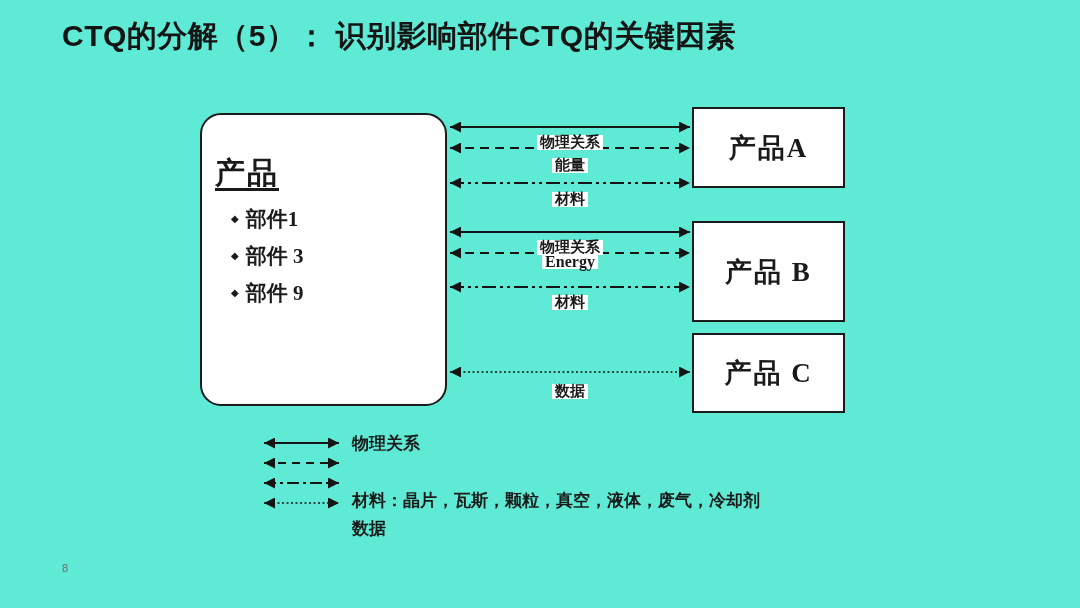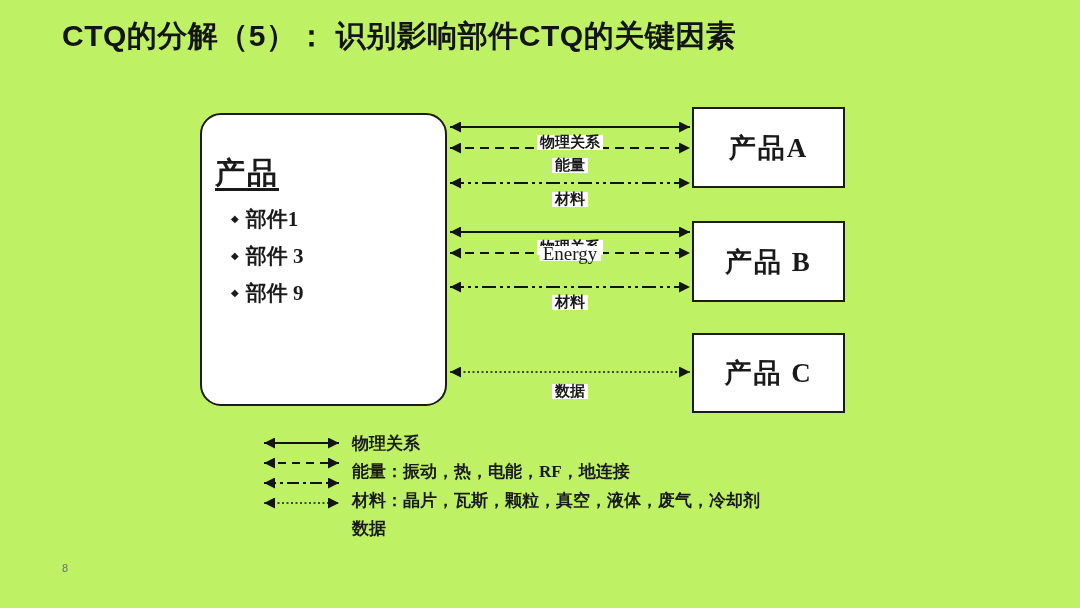--- a/index.html
+++ b/index.html
@@ -4,21 +4,21 @@
 <style>
   html, body {
     margin: 0;
     padding: 0;
     background: #ffffff;
   }
   .slide {
     position: relative;
     width: 1080px;
     height: 608px;
-    background: #bef264;
+    background: #5eead4;
     overflow: hidden;
     font-family: "Liberation Serif", "DejaVu Serif", serif;
     color: #1a1a1a;
   }
   .title {
     position: absolute;
     left: 62px;
     top: 16px;
     font-family: "Liberation Sans", "DejaVu Sans", sans-serif;
     font-size: 30px;
@@ -77,21 +77,21 @@
   .bullet-2 { top: 127px; }
   .bullet-3 { top: 164px; }
   .target-box {
     left: 692px;
     width: 153px;
     display: flex;
     align-items: center;
     justify-content: center;
   }
   .target-a { top: 107px; height: 81px; text-align: right; }
-  .target-b { top: 221px; height: 81px; }
+  .target-b { top: 221px; height: 101px; }
   .target-c { top: 333px; height: 80px; }
   .target-label {
     font-size: 27px;
     font-weight: 700;
     letter-spacing: 2px;
     white-space: nowrap;
   }
   .conn-label {
     position: absolute;
     left: 570px;
@@ -101,21 +101,21 @@
     line-height: 15px;
     white-space: nowrap;
     background: #ffffff;
     padding: 0 3px;
     z-index: 3;
   }
   .lbl-a-phys { top: 135px; }
   .lbl-a-energy { top: 158px; }
   .lbl-a-mat { top: 192px; }
   .lbl-b-phys { top: 240px; }
-  .lbl-b-energy { top: 246px; font-weight: 400; font-size: 19px; }
+  .lbl-b-energy { top: 254px; font-weight: 700; font-size: 16px; }
   .lbl-b-mat { top: 295px; }
   .lbl-c-data { top: 384px; }
   .legend-text {
     position: absolute;
     left: 352px;
     font-size: 17px;
     font-weight: 700;
     line-height: 19px;
     white-space: nowrap;
     z-index: 3;
@@ -193,19 +193,18 @@
   <div class="conn-label lbl-a-energy">能量</div>
   <div class="conn-label lbl-a-mat">材料</div>
 
   <div class="conn-label lbl-b-phys">物理关系</div>
   <div class="conn-label lbl-b-energy">Energy</div>
   <div class="conn-label lbl-b-mat">材料</div>
 
   <div class="conn-label lbl-c-data">数据</div>
 
   <div class="legend-text legend-1">物理关系</div>
-  <div class="legend-text legend-2">能量：振动，热，电能，RF，地连接</div>
   <div class="legend-text legend-3">材料：晶片，瓦斯，颗粒，真空，液体，废气，冷却剂</div>
   <div class="legend-text legend-4">数据</div>
 
   <div class="page-number">8</div>
 
 </div>
 
 </body></html>

